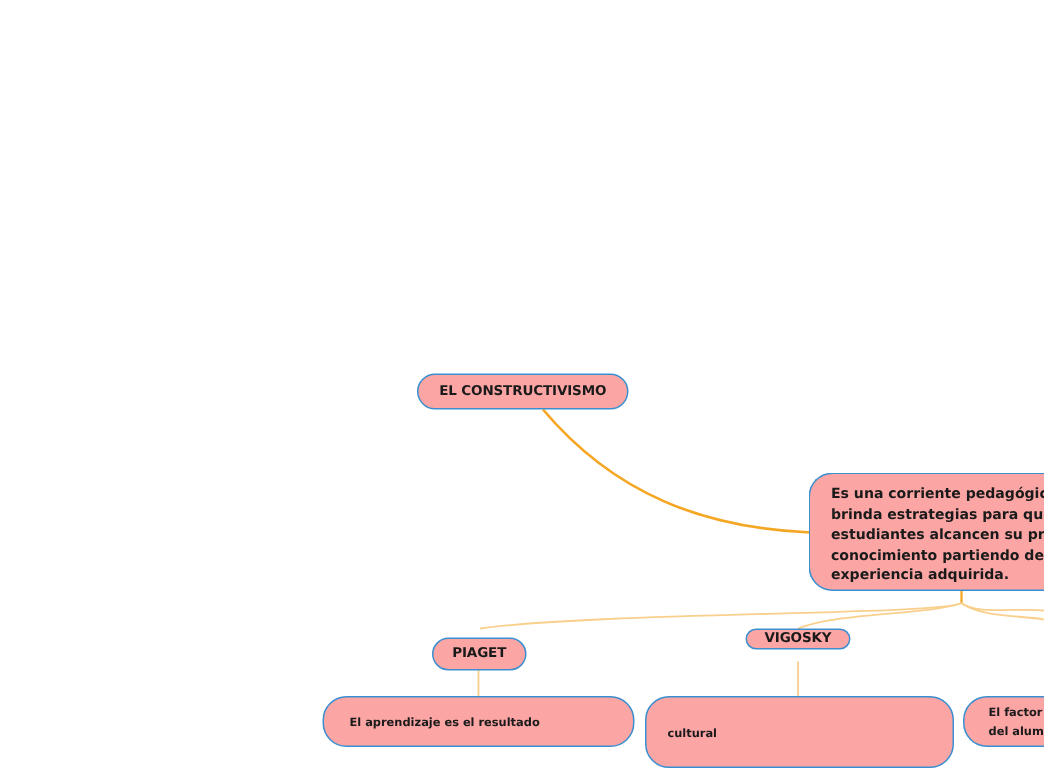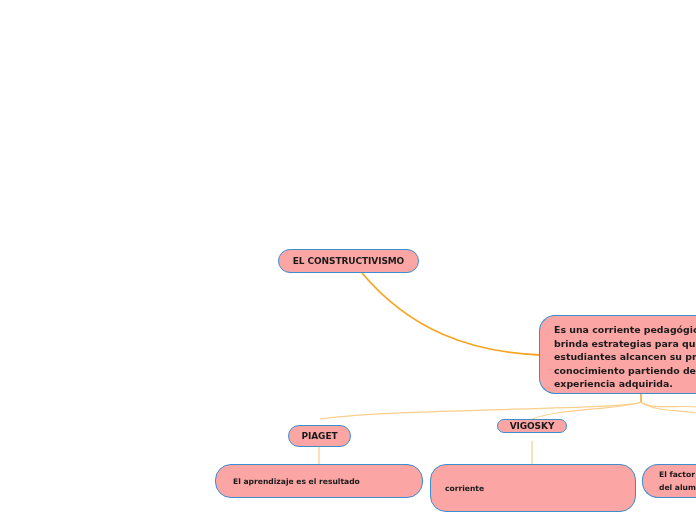--- a/index.html
+++ b/index.html
@@ -45,19 +45,19 @@
 
 <div class="node pill" style="left:497px; top:419px; width:70px; height:14px;">
   <span>VIGOSKY</span>
 </div>
 
 <div class="node leaf" style="left:215px; top:464px; width:208px; height:34px;">
   <span>El aprendizaje es el resultado</span>
 </div>
 
 <div class="node leaf" style="left:430px; top:464px; width:206px; height:48px; padding-left:14px;">
-  <span>corriente</span>
+  <span>cultural</span>
 </div>
 
 <div class="node leaf" style="left:642px; top:464px; width:70px; height:34px; padding-left:16px; border-right:none; border-top-right-radius:0; border-bottom-right-radius:0;">
   <span>El factor</span>
   <span>del alum</span>
 </div>
 
 </body></html>

